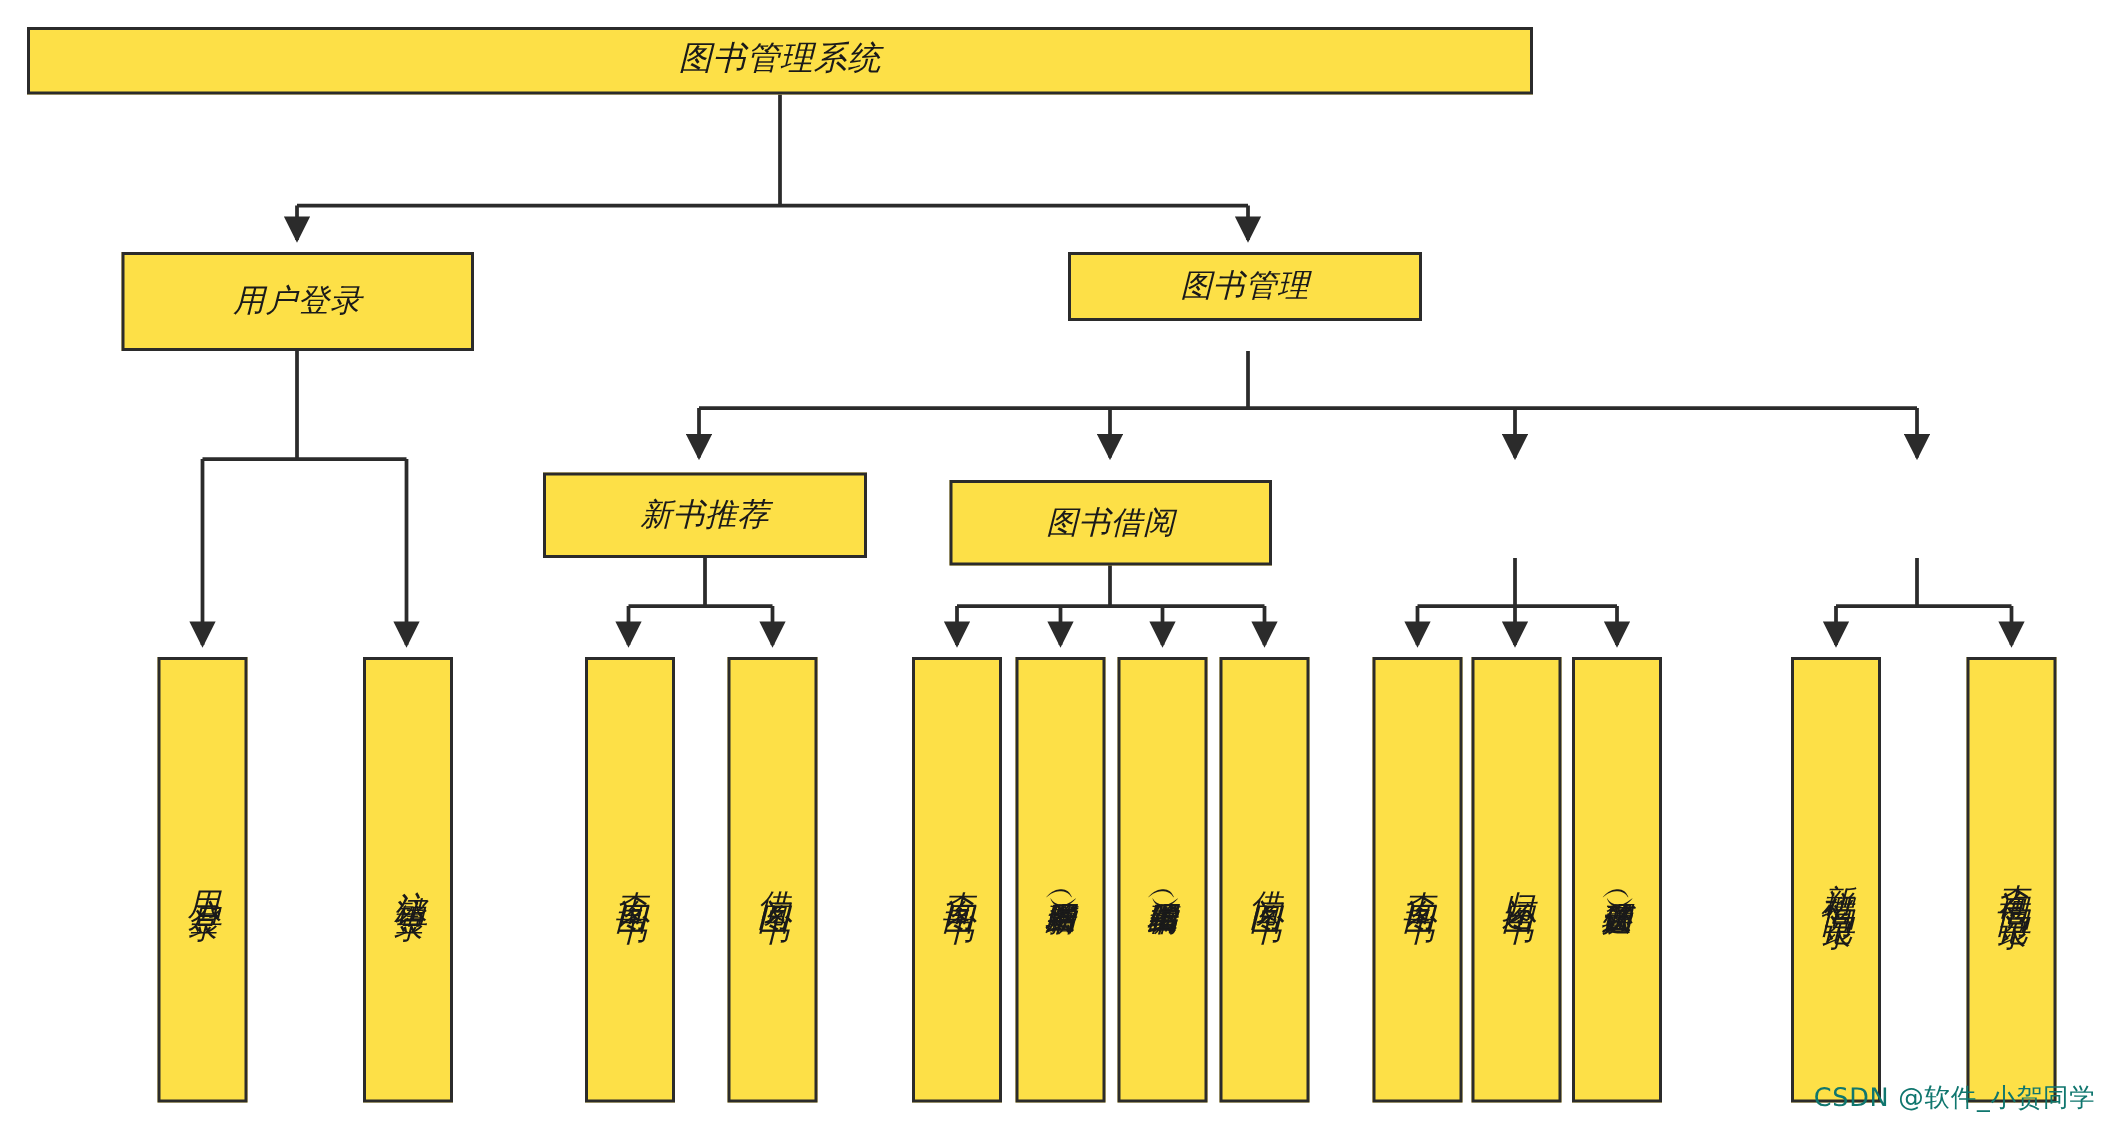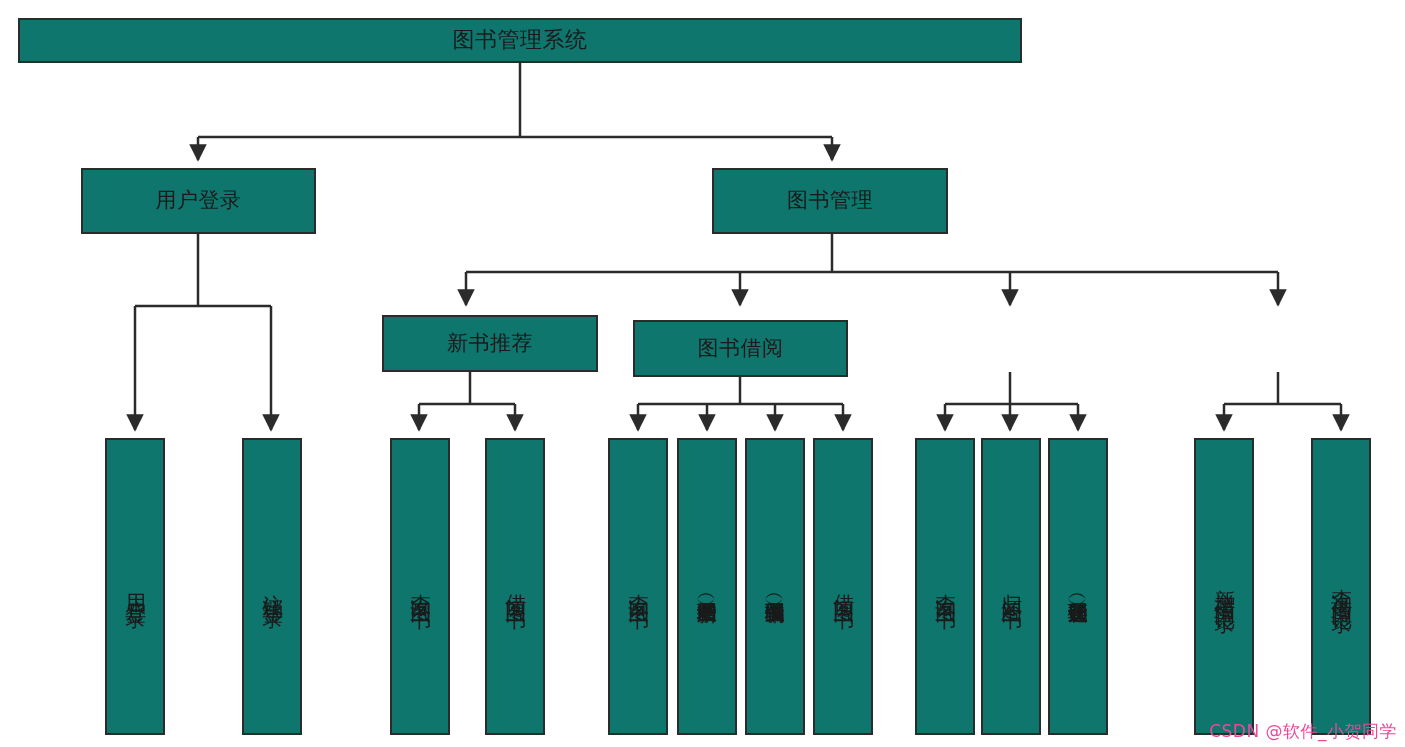--- a/index.html
+++ b/index.html
@@ -23,25 +23,26 @@
     left: 0;
     top: 0;
     width: 1405px;
     height: 747px;
     pointer-events: none;
   }
   .node {
     position: absolute;
     box-sizing: border-box;
     border: 2.5px solid #2b2b2b;
-    background: #0f766e;
+    background: #fde047;
     display: flex;
     align-items: center;
     justify-content: center;
     text-align: center;
+    font-style: italic;
   }
   .node .lbl {
     display: block;
     line-height: 1.12;
     letter-spacing: 0.5px;
   }
   
   .node.h .lbl {
     font-size: 21px;
   }
@@ -63,21 +64,21 @@
   }
   .node.v.tight .lbl {
     letter-spacing: 0px;
     font-size: 20px;
   }
   .watermark {
     position: absolute;
     right: 8px;
     bottom: 4px;
     font-size: 17px;
-    color: #ec4899;
+    color: #0f766e;
     white-space: nowrap;
     letter-spacing: 0.5px;
   }
 </style>
 </head>
 <body>
 
 <div id="canvas">
 
   <svg class="edges" viewBox="0 0 1405 747">
@@ -132,25 +133,25 @@
     </g>
   </svg>
 
   <div class="node h root" style="left:18px; top:18px; width:1004px; height:45px;">
     <span class="lbl">图书管理系统</span>
   </div>
 
   <div class="node h" style="left:81px; top:168px; width:235px; height:66px;">
     <span class="lbl">用户登录</span>
   </div>
-  <div class="node h" style="left:712px; top:168px; width:236px; height:66px;">
+  <div class="node h" style="left:712px; top:168px; width:236px; height:46px;">
     <span class="lbl">图书管理</span>
   </div>
 
-  <div class="node h" style="left:362px; top:315px; width:216px; height:57px;margin-left:20px;">
+  <div class="node h" style="left:362px; top:315px; width:216px; height:57px;">
     <span class="lbl">新书推荐</span>
   </div>
   <div class="node h" style="left:633px; top:320px; width:215px; height:57px;">
     <span class="lbl">图书借阅</span>
   </div>
 
   <div class="node v" style="left:105px; top:438px; width:60px; height:297px;">
     <span class="lbl">用户登录</span>
   </div>
   <div class="node v" style="left:242px; top:438px; width:60px; height:297px;">

